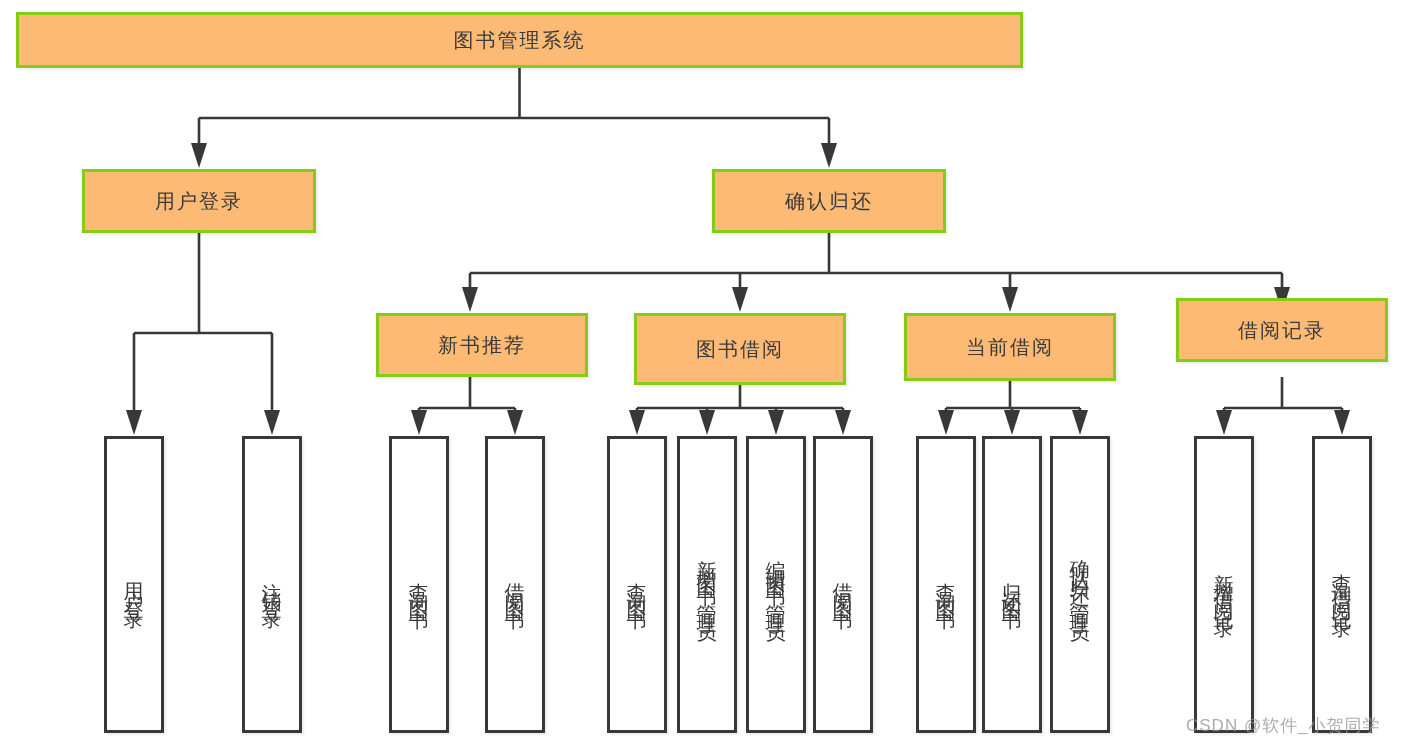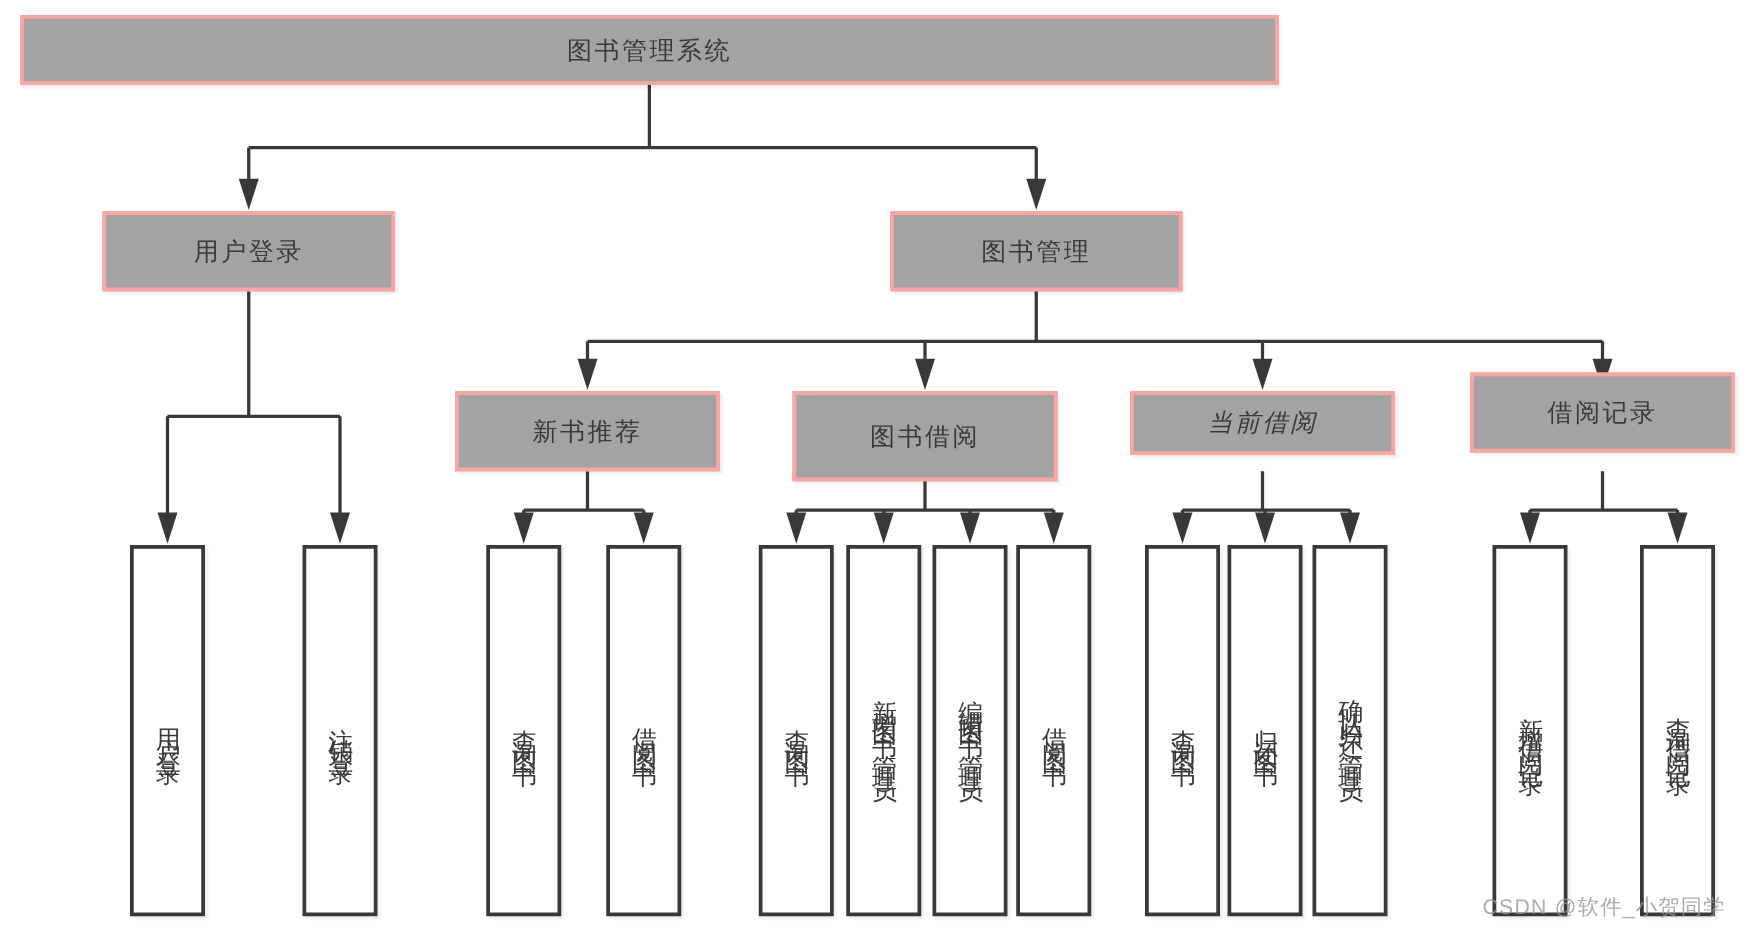--- a/index.html
+++ b/index.html
@@ -7,22 +7,22 @@
     position:relative;
     width:1405px;height:747px;
     background:#ffffff;
     font-family:"Liberation Sans","DejaVu Sans",sans-serif;
     overflow:hidden;
   }
   #connectors{position:absolute;left:0;top:0;width:1405px;height:747px;}
   .hbox{
     position:absolute;
     box-sizing:border-box;
-    border:3px solid #fca5a5;
-    background:#a3a3a3;
+    border:3px solid #84cc16;
+    background:#fdba74;
     display:flex;align-items:center;justify-content:center;
     font-size:20px;letter-spacing:2px;color:#3a3a3a;
     box-shadow:2px 2px 2px rgba(0,0,0,0.07);
     z-index:2;
   }
   .vbox{
     position:absolute;
     top:436px;height:297px;width:60px;
     box-sizing:border-box;
     border:3px solid #383838;
@@ -89,25 +89,25 @@
       <polygon points="1004,410 1020,410 1012,435"></polygon>
       <polygon points="1072,410 1088,410 1080,435"></polygon>
       <polygon points="1216,410 1232,410 1224,435"></polygon>
       <polygon points="1334,410 1350,410 1342,435"></polygon>
     </g>
   </svg>
 
   <div class="hbox" style="left:16px;top:12px;width:1007px;height:56px;">图书管理系统</div>
 
   <div class="hbox" style="left:82px;top:169px;width:234px;height:64px;">用户登录</div>
-  <div class="hbox" style="left:712px;top:169px;width:234px;height:64px;">图书管理</div>
+  <div class="hbox" style="left:712px;top:169px;width:234px;height:64px;">确认归还</div>
 
-  <div class="hbox" style="left:364px;top:313px;width:212px;height:64px;font-family:Liberation Mono, monospace;">新书推荐</div>
+  <div class="hbox" style="left:376px;top:313px;width:212px;height:64px;font-family:Liberation Mono, monospace;">新书推荐</div>
   <div class="hbox" style="left:634px;top:313px;width:212px;height:72px;">图书借阅</div>
-  <div class="hbox" style="left:904px;top:313px;width:212px;height:51px;font-style:italic;">当前借阅</div>
+  <div class="hbox" style="left:904px;top:313px;width:212px;height:68px;">当前借阅</div>
   <div class="hbox" style="left:1176px;top:298px;width:212px;height:64px;">借阅记录</div>
 
   <div class="vbox" style="left:104px;">
     <span>用户登录</span>
   </div>
   <div class="vbox" style="left:242px;">
     <span>注销登录</span>
   </div>
 
   <div class="vbox" style="left:389px;">

